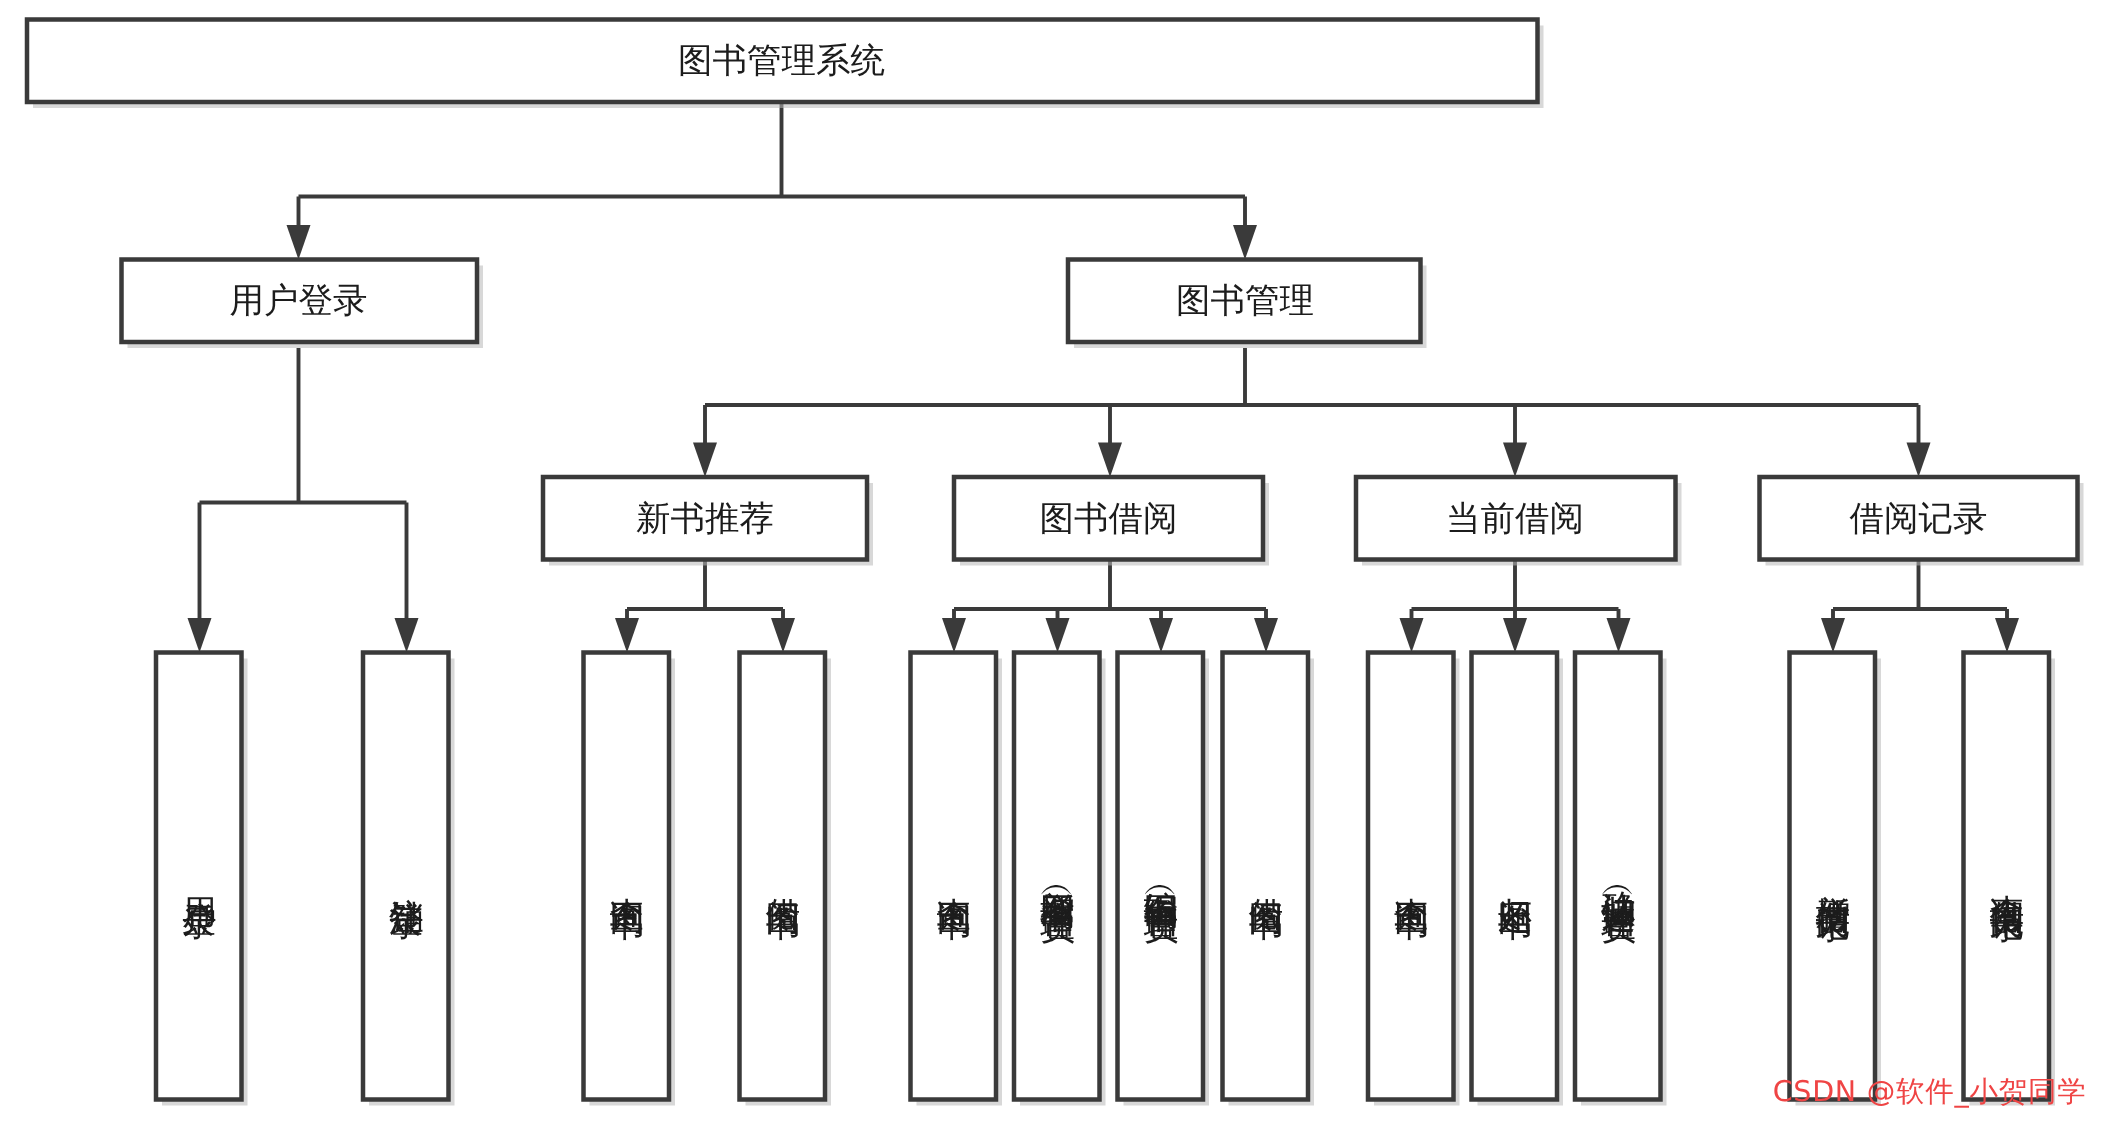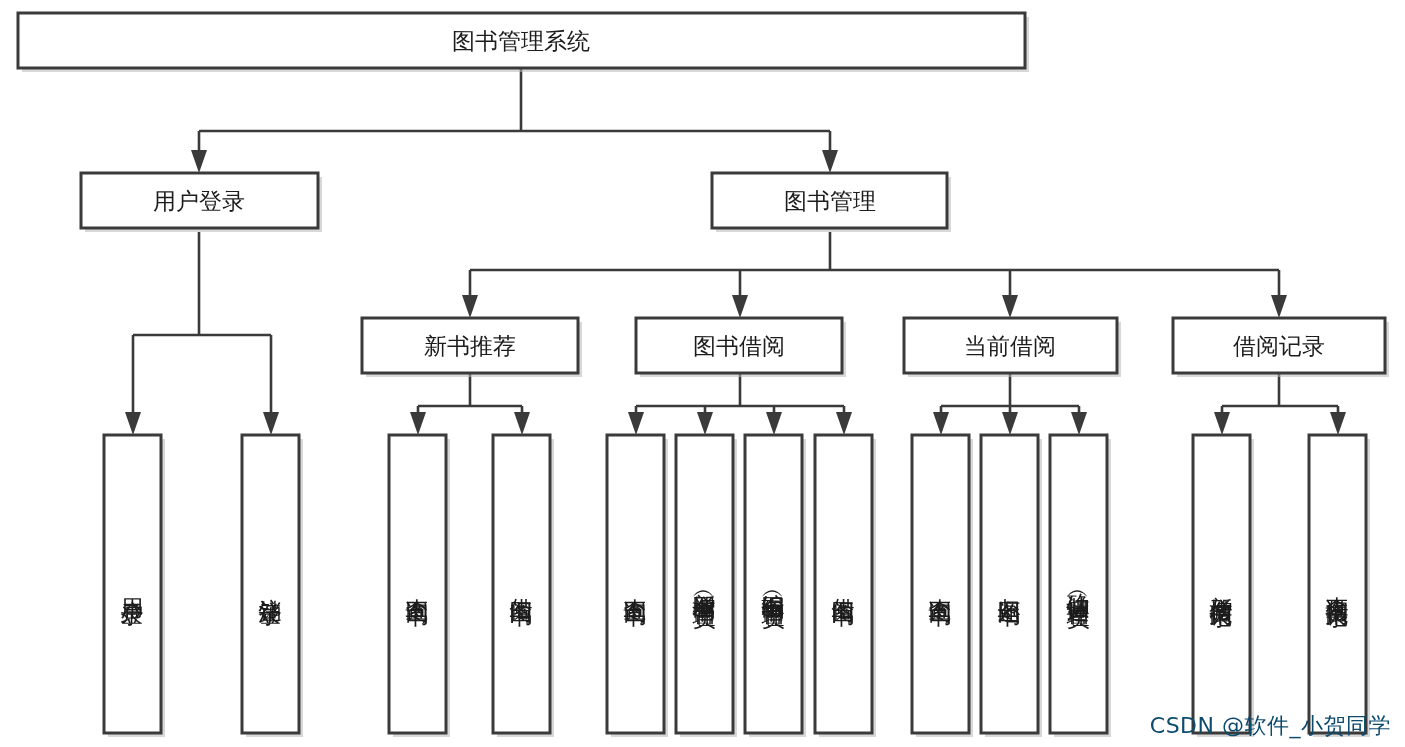--- a/index.html
+++ b/index.html
@@ -69,22 +69,22 @@
     color: #1c1c1c;
     letter-spacing: 2px;
     white-space: nowrap;
     text-align: center;
   }
   .watermark {
     position: absolute;
     right: 14px;
     bottom: 6px;
     font-family: "DejaVu Sans", "Liberation Sans", sans-serif;
-    font-size: 22px;
-    color: #0c4a6e;
+    font-size: 19px;
+    color: #ef4444;
     letter-spacing: 0.5px;
     white-space: nowrap;
   }
 </style>
 </head>
 <body>
 
 <div id="diagram-root">
 
   <svg id="flow" viewBox="0 0 1405 747">

